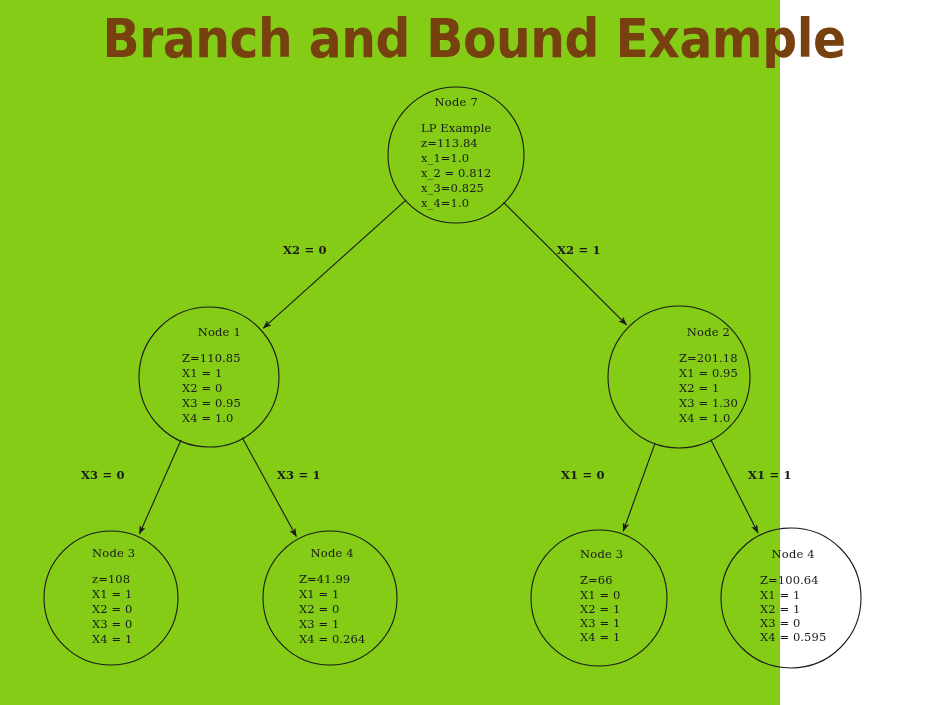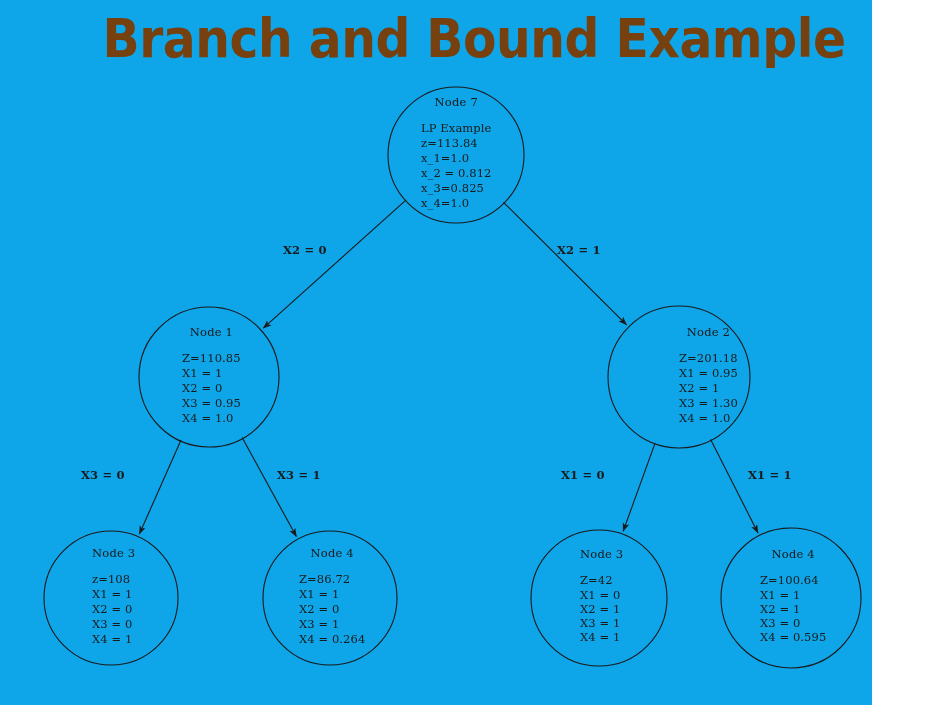--- a/index.html
+++ b/index.html
@@ -10,23 +10,23 @@
   body {
     width: 948px;
     height: 705px;
     overflow: hidden;
     font-family: "Liberation Serif", serif;
     position: relative;
   }
 
   #slide {
     position: relative;
-    width: 872px;
+    width: 780px;
     height: 705px;
-    background: #0ea5e9;
+    background: #84cc16;
   }
 
   
   #slide-title {
     position: absolute;
     left: 0;
     top: 8px;
     width: 948px;
     text-align: center;
     color: #76400F;
@@ -117,21 +117,21 @@
       <div class="node-text" style="left: 421px; top: 95px;">
         <span class="node-title" style="text-align: center; width: 100%;">Node 7</span>
         <span class="node-line">LP Example</span>
         <span class="node-line">z=113.84</span>
         <span class="node-line">x_1=1.0</span>
         <span class="node-line">x_2 = 0.812</span>
         <span class="node-line">x_3=0.825</span>
         <span class="node-line">x_4=1.0</span>
       </div>
       <div class="node-text" style="left: 182px; top: 325px;">
-        <span class="node-title" style="text-align: center; width: 100%;">Node 1</span>
+        <span class="node-title" style="text-align: right; width: 100%;">Node 1</span>
         <span class="node-line">Z=110.85</span>
         <span class="node-line">X1 = 1</span>
         <span class="node-line">X2 = 0</span>
         <span class="node-line">X3 = 0.95</span>
         <span class="node-line">X4 = 1.0</span>
       </div>
       <div class="node-text" style="left: 679px; top: 325px;">
         <span class="node-title" style="text-align: center; width: 100%;">Node 2</span>
         <span class="node-line">Z=201.18</span>
         <span class="node-line">X1 = 0.95</span>
@@ -142,29 +142,29 @@
       <div class="node-text" style="left: 92px; top: 546px;">
         <span class="node-title" style="text-align: center; width: 100%;">Node 3</span>
         <span class="node-line">z=108</span>
         <span class="node-line">X1 = 1</span>
         <span class="node-line">X2 = 0</span>
         <span class="node-line">X3 = 0</span>
         <span class="node-line">X4 = 1</span>
       </div>
       <div class="node-text" style="left: 299px; top: 546px;">
         <span class="node-title" style="text-align: center; width: 100%;">Node 4</span>
-        <span class="node-line">Z=86.72</span>
+        <span class="node-line">Z=41.99</span>
         <span class="node-line">X1 = 1</span>
         <span class="node-line">X2 = 0</span>
         <span class="node-line">X3 = 1</span>
         <span class="node-line">X4 = 0.264</span>
       </div>
       <div class="node-text" style="left: 580px; top: 547px;">
         <span class="node-title" style="text-align: center; width: 100%;">Node 3</span>
-        <span class="node-line">Z=42</span>
+        <span class="node-line">Z=66</span>
         <span class="node-line">X1 = 0</span>
         <span class="node-line tight">X2 = 1</span>
         <span class="node-line tight">X3 = 1</span>
         <span class="node-line">X4 = 1</span>
       </div>
       <div class="node-text" style="left: 760px; top: 547px;">
         <span class="node-title" style="text-align: center; width: 100%;">Node 4</span>
         <span class="node-line">Z=100.64</span>
         <span class="node-line">X1 = 1</span>
         <span class="node-line tight">X2 = 1</span>

